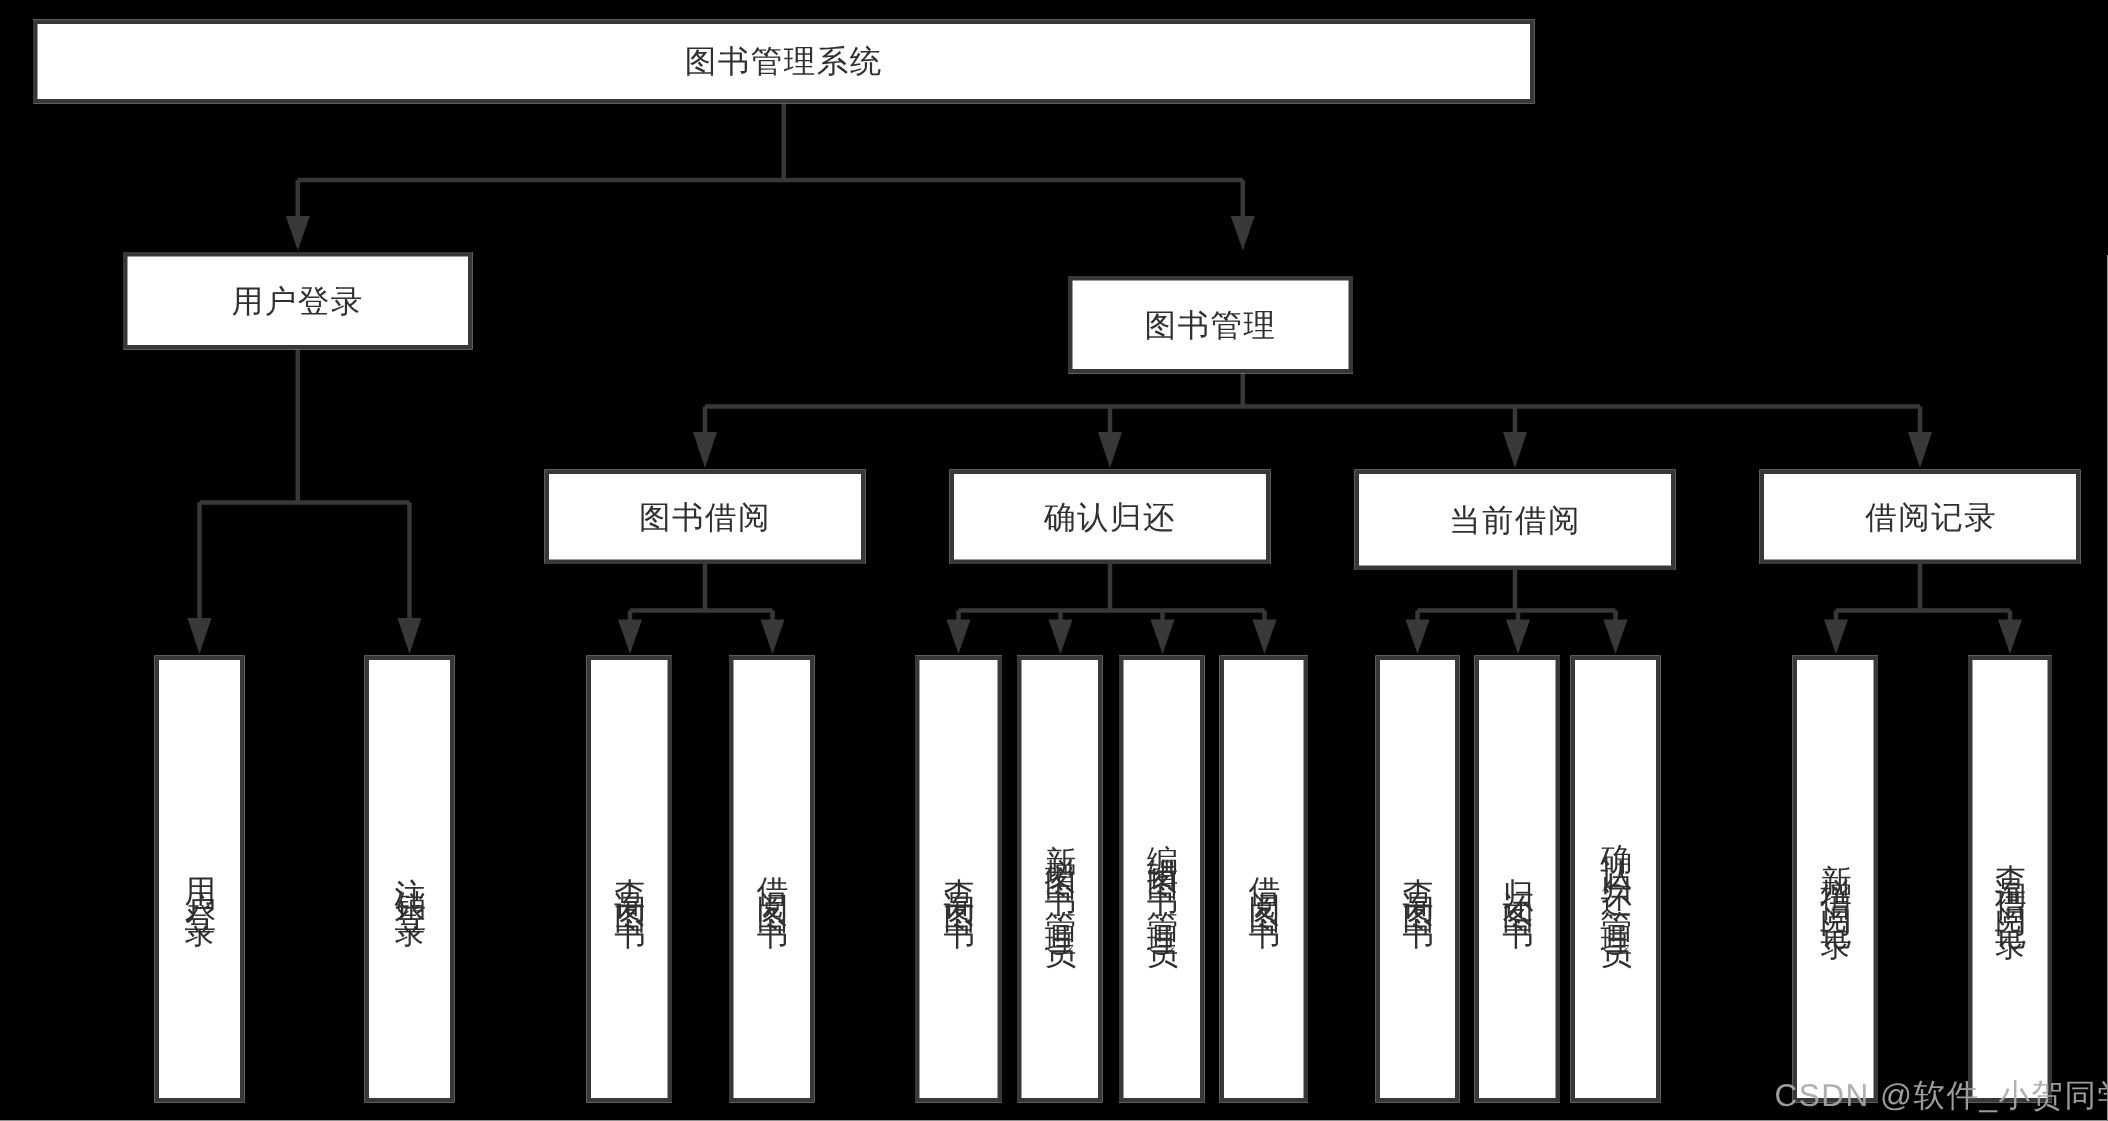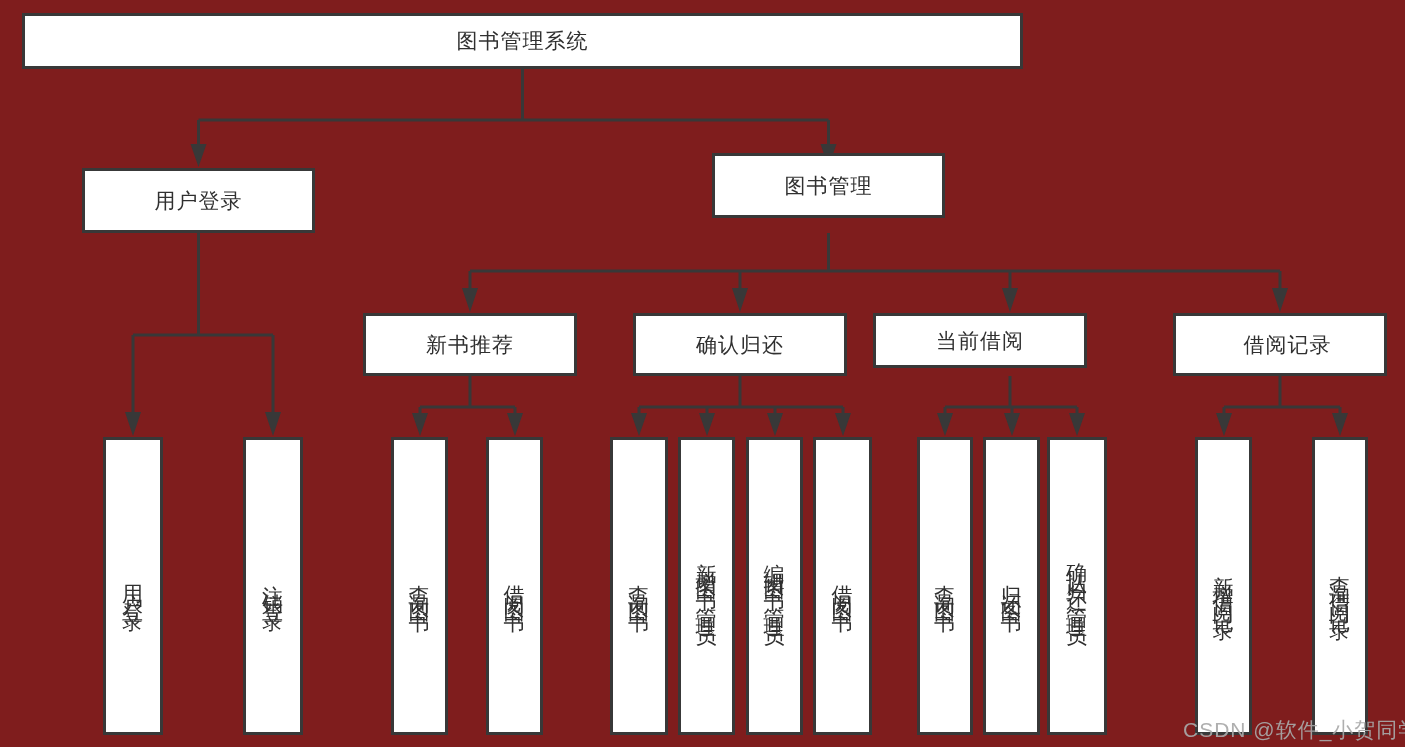--- a/index.html
+++ b/index.html
@@ -4,21 +4,21 @@
 <style>
   html, body {
     margin: 0;
     padding: 0;
     background: #ffffff;
   }
   .stage {
     position: relative;
     width: 1405px;
     height: 747px;
-    background: #7f1d1d;
+    background: #000000;
     font-family: "Liberation Sans", "DejaVu Sans", sans-serif;
     overflow: hidden;
   }
   .connectors {
     position: absolute;
     left: 0;
     top: 0;
     width: 1405px;
     height: 747px;
   }
@@ -113,25 +113,25 @@
     <g>
       <path d="M1280,376 V407 M1224,407 H1340 M1224,407 V414 M1340,407 V414"></path>
       <polygon points="1216,413 1232,413 1224,436"></polygon>
       <polygon points="1332,413 1348,413 1340,436"></polygon>
     </g>
   </svg>
 
   <div class="node" style="left:22px; top:13px; width:1001px; height:56px;">图书管理系统</div>
 
   <div class="node" style="left:82px; top:168px; width:233px; height:65px;">用户登录</div>
-  <div class="node" style="left:712px; top:153px; width:233px; height:65px;">图书管理</div>
+  <div class="node" style="left:712px; top:184px; width:190px; height:65px;">图书管理</div>
 
-  <div class="node" style="left:363px; top:313px; width:214px; height:63px;">新书推荐</div>
+  <div class="node" style="left:363px; top:313px; width:214px; height:63px;">图书借阅</div>
   <div class="node" style="left:633px; top:313px; width:214px; height:63px;">确认归还</div>
-  <div class="node" style="left:873px; top:313px; width:214px; height:55px;">当前借阅</div>
+  <div class="node" style="left:903px; top:313px; width:214px; height:67px;">当前借阅</div>
   <div class="node" style="left:1173px; top:313px; width:214px; height:63px;padding-left:15px;">借阅记录</div>
 
   <div class="node vertical" style="left:103px; top:437px; width:60px; height:298px;">用户登录</div>
   <div class="node vertical" style="left:243px; top:437px; width:60px; height:298px;">注销登录</div>
 
   <div class="node vertical" style="left:391px; top:437px; width:57px; height:298px;">查询图书</div>
   <div class="node vertical" style="left:486px; top:437px; width:57px; height:298px;">借阅图书</div>
 
   <div class="node vertical" style="left:610px; top:437px; width:58px; height:298px;">查询图书</div>
   <div class="node vertical" style="left:678px; top:437px; width:57px; height:298px;">新增图书（管理员）</div>

